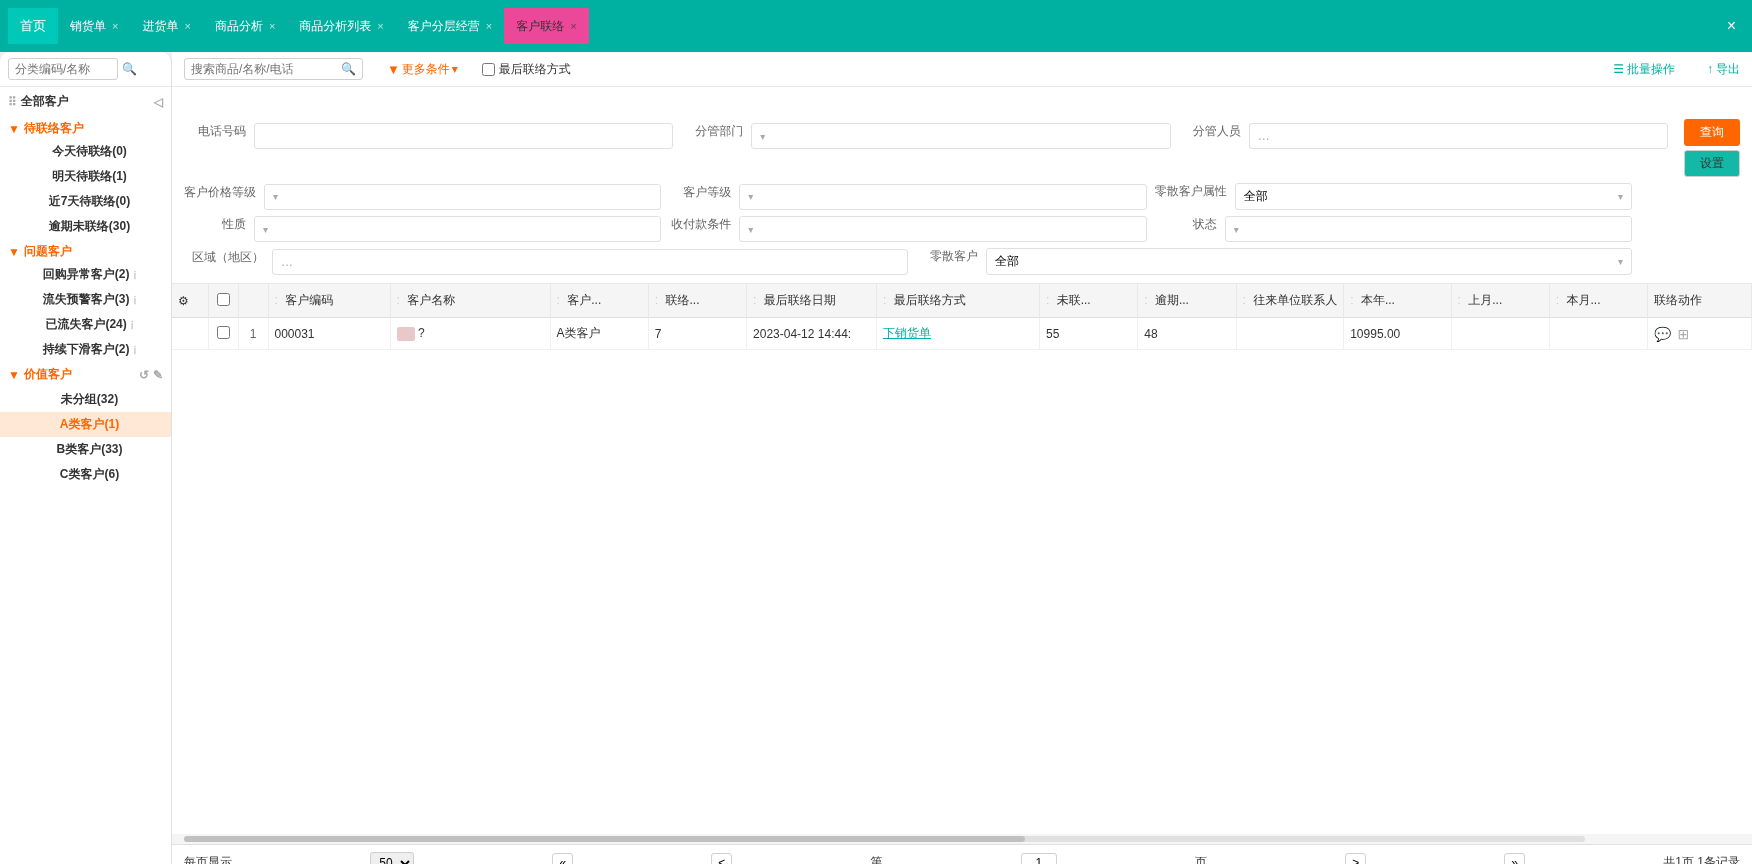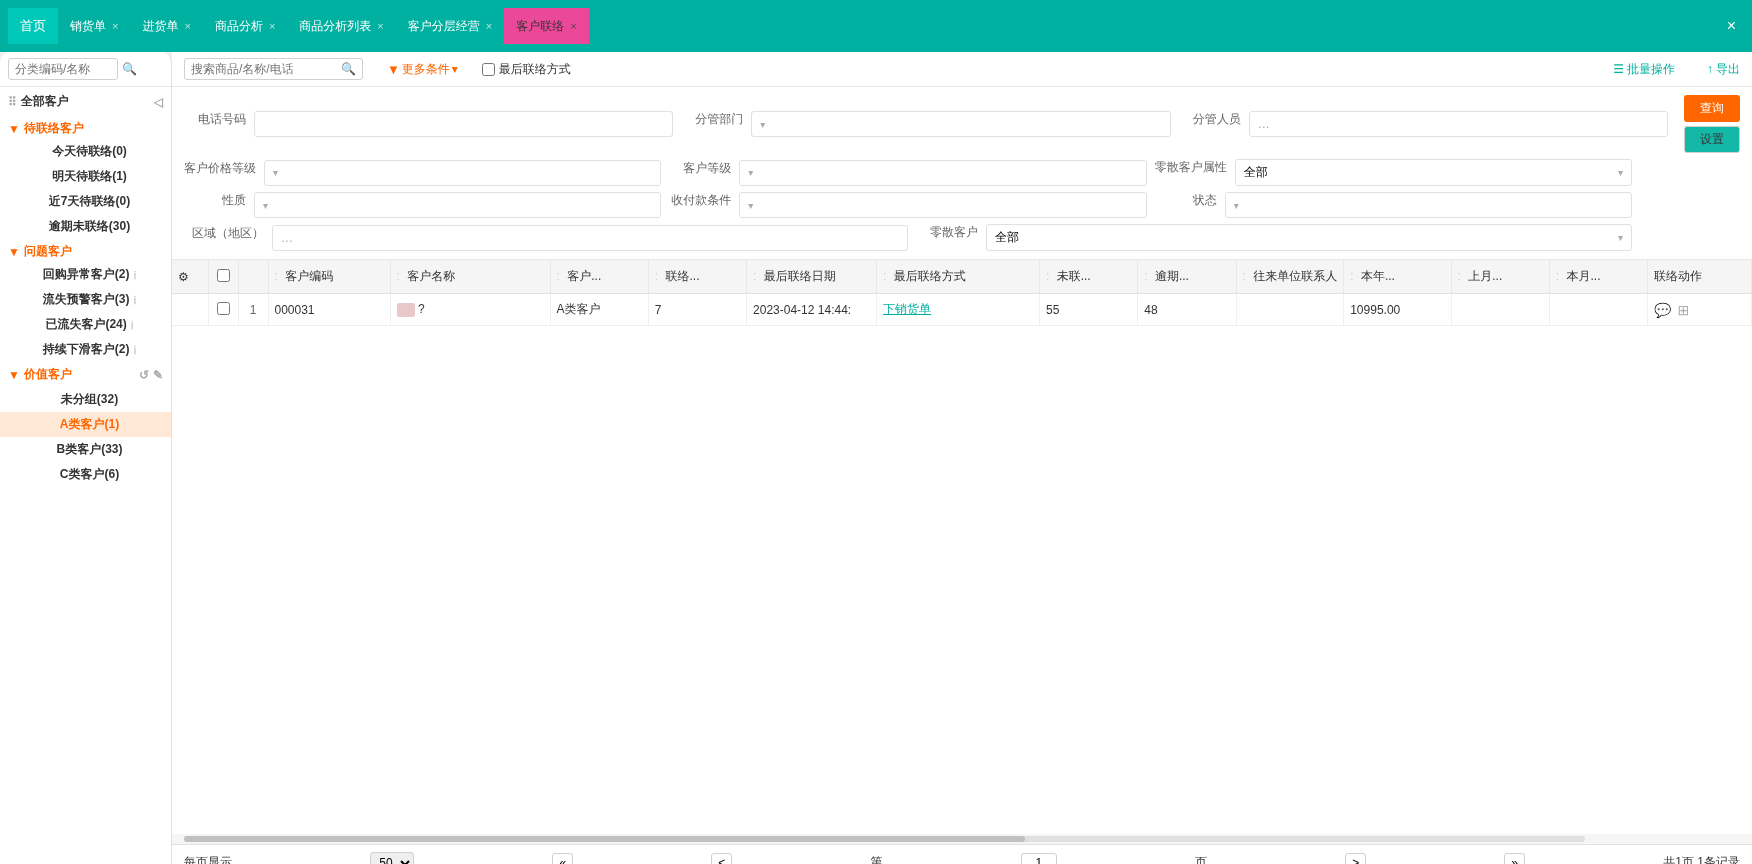--- a/index.html
+++ b/index.html
@@ -344,21 +344,21 @@
             <span class="arrow">▾</span>
           </div>
         </div>
         <div class="filter-field" style="flex:1.2;">
           <label>分管人员</label>
           <div class="field-input">
             <span class="dots-btn">…</span>
           </div>
         </div>
         <div style="display:flex;flex-direction:column;gap:4px;margin-left:8px;">
-          <button style="background:#ff6600;color:white;border:none;border-radius:3px;padding:5px 16px;cursor:pointer;font-size:12px;">查询</button>
+          <button style="background:#ff6600;color:white;border:none;border-radius:3px;padding:5px 16px;cursor:pointer;font-size:12px;margin-top:24px;">查询</button>
           <button style="background:#14b8a6;color:#333;border:1px solid #d0d0d0;border-radius:3px;padding:4px 12px;cursor:pointer;font-size:12px;">设置</button>
         </div>
       </div>
 
       <div class="adv-filter-row">
         <div class="filter-field" style="flex:1.2;">
           <label>客户价格等级</label>
           <div class="field-input">
             <span class="arrow">▾</span>
           </div>

